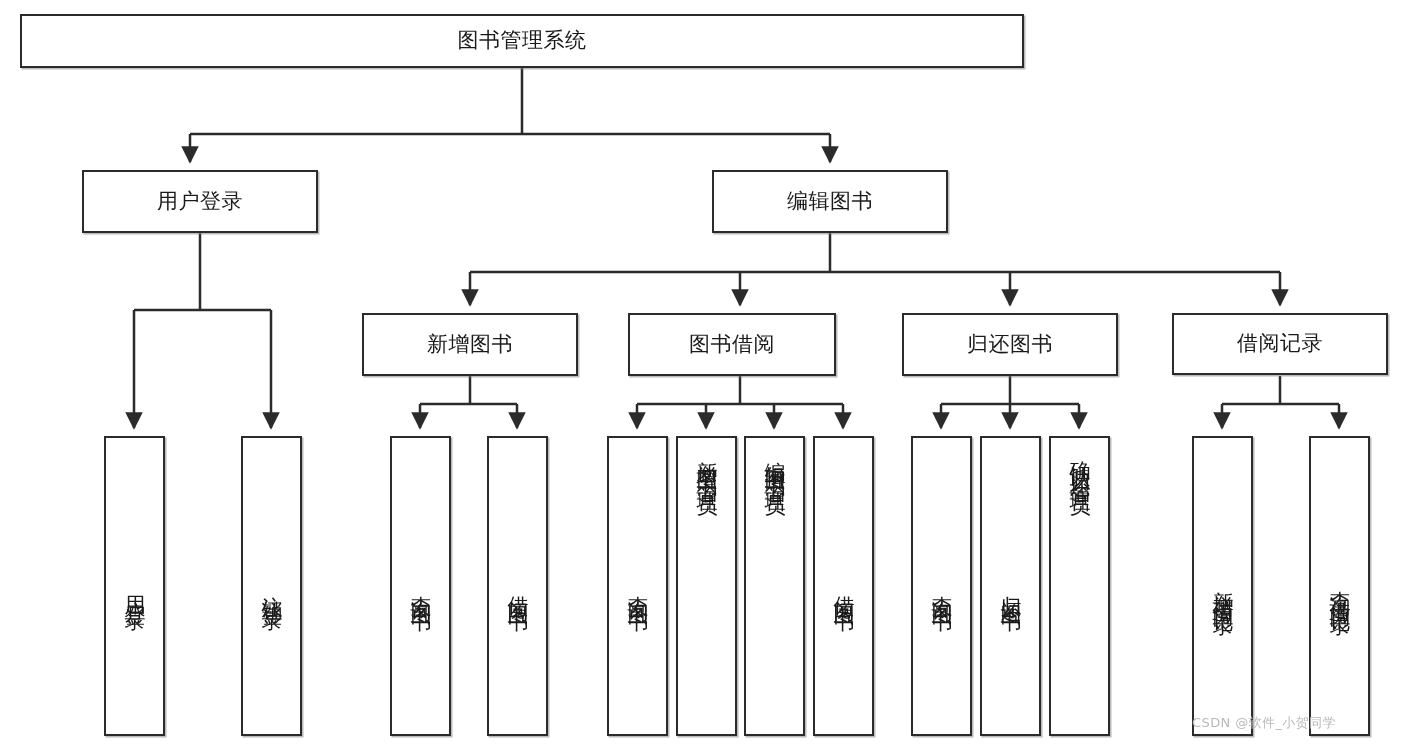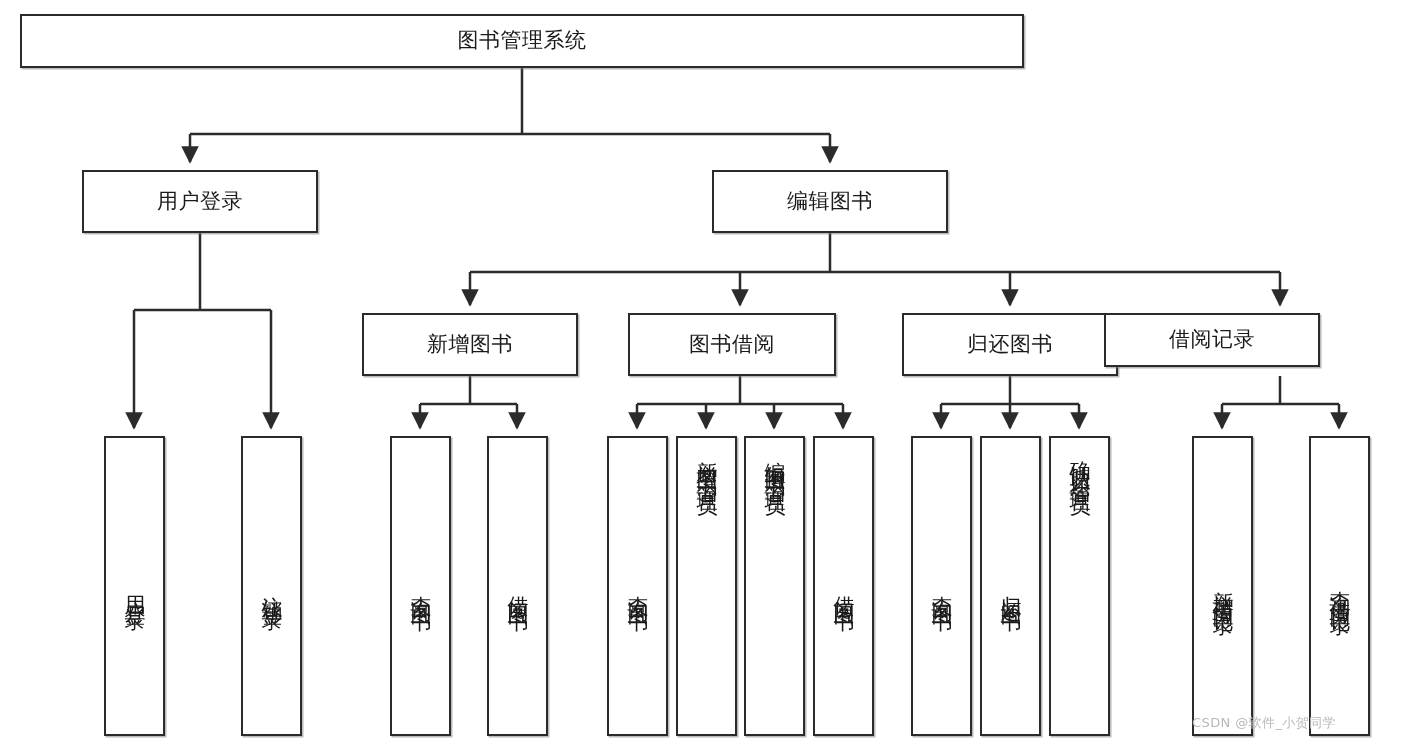--- a/index.html
+++ b/index.html
@@ -143,21 +143,21 @@
   </div>
 
   <div class="node lvl3" style="left:628px; top:313px; width:208px; height:63px;">
     <span class="node-label">图书借阅</span>
   </div>
 
   <div class="node lvl3" style="left:902px; top:313px; width:216px; height:63px;">
     <span class="node-label">归还图书</span>
   </div>
 
-  <div class="node lvl3" style="left:1104px; top:313px; width:216px; height:54px;">
+  <div class="node lvl3" style="left:1172px; top:313px; width:216px; height:62px;">
     <span class="node-label">借阅记录</span>
   </div>
 
   <div class="node leaf mid" style="left:104px; top:436px; width:61px; height:300px;">
     <span class="node-label">用户登录</span>
   </div>
   <div class="node leaf mid" style="left:241px; top:436px; width:61px; height:300px;">
     <span class="node-label">注销登录</span>
   </div>
 

